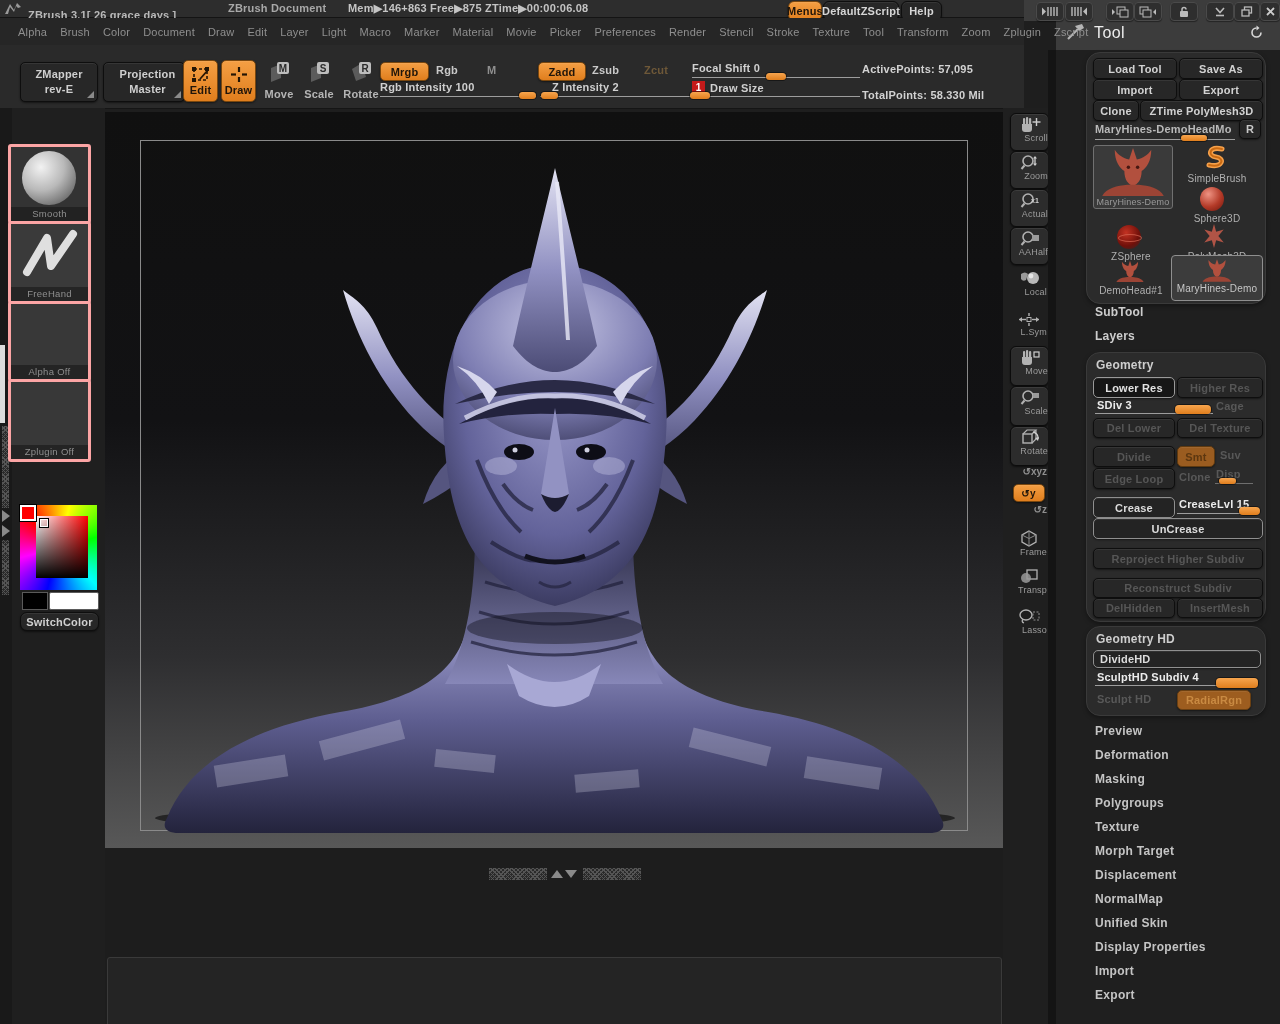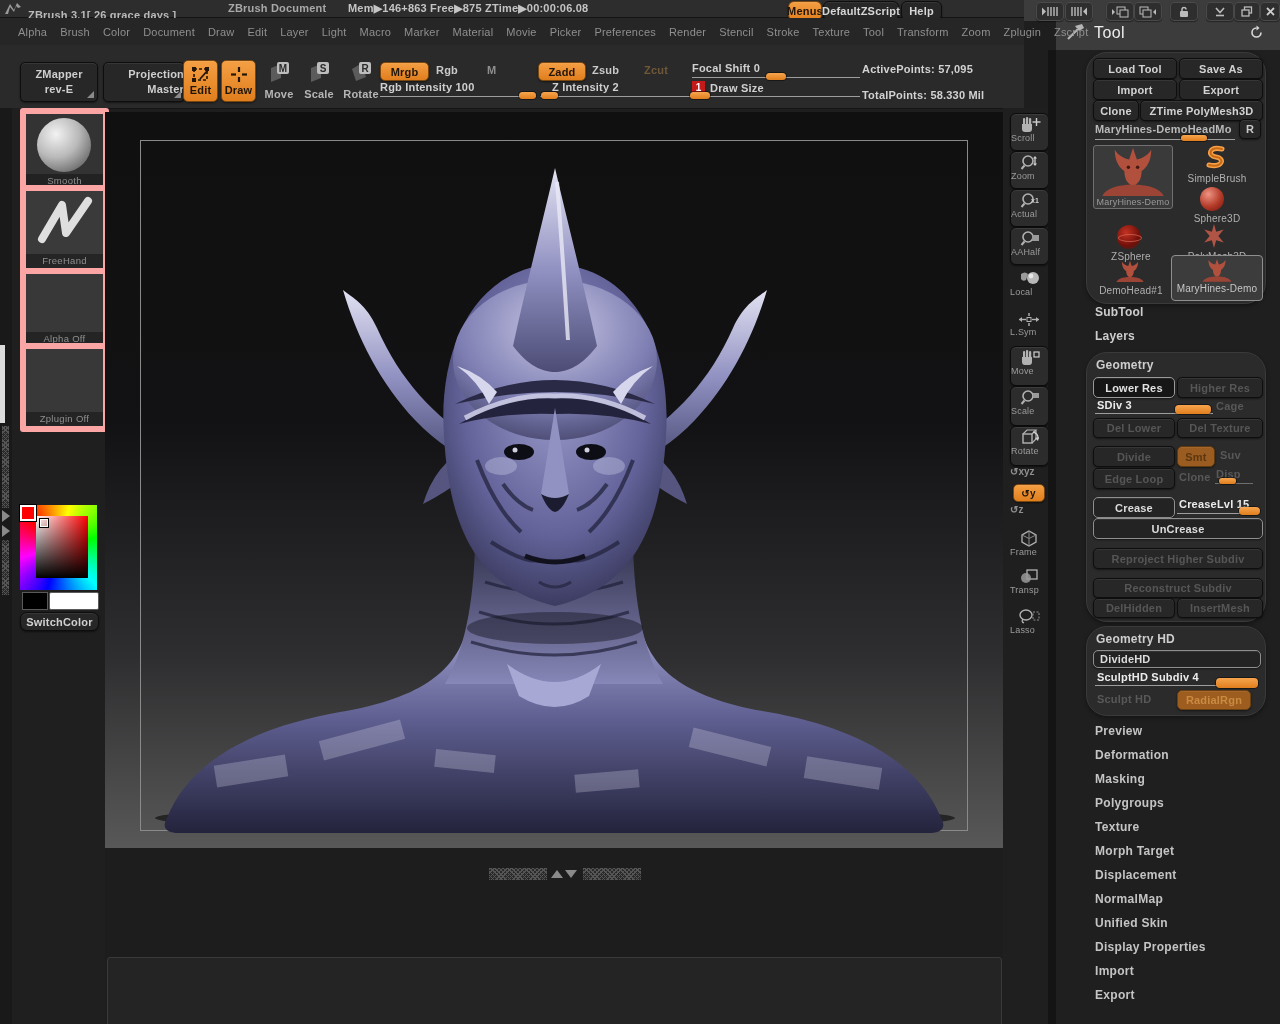--- a/index.html
+++ b/index.html
@@ -21,34 +21,34 @@
        box-shadow:inset 0 1px 0 rgba(255,255,255,.07),0 1px 2px rgba(0,0,0,.5);white-space:nowrap;letter-spacing:.2px;}
   .btn.dis{color:#565656;}
   .btn.lit{border-color:#8f8f8f;color:#dcdcdc;background:#232323;}
   .btn.pressed{background:#161616;border-color:#9a9a9a;color:#e2e2e2;}
   .obtn{background:linear-gradient(#f49f44,#e07e1d);color:#20150a;border-color:#7a470e;}
   .smt{background:#9a5c20;color:#5d3710;border-color:#5f3a10;}
   .radial{background:#9d5d1f;color:#c98a42;border-color:#6b4012;}
   .track{position:absolute;height:1px;background:#9d9d9d;}
   .pill{position:absolute;background:linear-gradient(#f7a54e,#e07e1d);border-radius:4px;box-shadow:0 0 0 1px rgba(0,0,0,.45);}
   
-  .thumb{position:absolute;left:20px;width:77px;background:#333;border:6px solid #fca5a5;border-radius:3px;overflow:hidden;}
+  .thumb{position:absolute;left:8px;width:77px;background:#333;border:3px solid #fca5a5;border-radius:3px;overflow:hidden;margin-top:36px;}
   .thumb .lab{position:absolute;left:0;right:0;bottom:0;height:14px;background:rgba(20,20,20,.55);
               color:#8f8f8f;font-size:9.5px;text-align:center;line-height:14px;letter-spacing:.3px;}
   
-  .rsbtn{position:absolute;left:7px;width:37px;text-align:left;color:#9b9b9b;}
+  .rsbtn{position:absolute;left:7px;width:37px;text-align:right;color:#9b9b9b;}
   .rsbtn .ic{height:19px;display:flex;align-items:flex-end;justify-content:center;}
   .rsbtn .lb{font-size:9px;letter-spacing:.2px;margin-top:0;}
   .rsbtn.boxed{background:#2c2c2c;border:1px solid #0c0c0c;border-radius:6px;
                box-shadow:inset 0 1px 0 rgba(255,255,255,.08),0 1px 2px rgba(0,0,0,.55);}
   
   .wbtn{position:absolute;top:2px;height:17px;background:#2e2e2e;border:1px solid #4a4a4a;border-radius:4px;
         display:flex;align-items:center;justify-content:center;box-shadow:0 1px 1px rgba(0,0,0,.4);}
   
-  .group{position:absolute;background:#2b2b2b;border:1px solid #3a3a3a;border-radius:21px;
+  .group{position:absolute;background:#2b2b2b;border:1px solid #3a3a3a;border-radius:14px;
          box-shadow:0 2px 4px rgba(0,0,0,.35);}
   .sechead{font-weight:bold;font-size:12px;color:#cdcdcd;letter-spacing:.2px;white-space:nowrap;}
   .section-row{height:24px;line-height:24px;}
   .section-row span{font-weight:bold;font-size:12px;color:#c4c4c4;letter-spacing:.3px;}
   .thumb-label{font-size:9px;color:#9a9a9a;text-align:center;letter-spacing:.2px;white-space:nowrap;overflow:hidden;}
   .hatch{background-color:#2a2a2a;background-image:repeating-linear-gradient(45deg,#555 0 1px,transparent 1px 3px),
          repeating-linear-gradient(-45deg,#555 0 1px,transparent 1px 3px);}
   .tri-up{width:0;height:0;border-left:6px solid transparent;border-right:6px solid transparent;border-bottom:8px solid #8a8a8a;}
   .tri-down{width:0;height:0;border-left:6px solid transparent;border-right:6px solid transparent;border-top:8px solid #8a8a8a;}
 </style>
@@ -169,21 +169,21 @@
       <span>Zplugin</span>
       <span>Zscript</span>
     </div>
 
   <div class="abs toolbar">
     <div class="btn" style="left:20px;top:17px;width:76px;height:38px;flex-direction:column;line-height:15px;color:#cfcfcf">
       <span>ZMapper</span>
       <span>rev-E</span>
       <i class="abs" style="right:3px;bottom:3px;border-left:7px solid transparent;border-bottom:7px solid #8a8a8a;width:0;height:0"></i>
     </div>
-    <div class="btn" style="left:103px;top:17px;width:73px;height:38px;flex-direction:column;line-height:15px;color:#cfcfcf;align-items:flex-end;padding-left:7px">
+    <div class="btn" style="left:103px;top:17px;width:73px;height:38px;flex-direction:column;line-height:15px;color:#cfcfcf;align-items:center;padding-left:7px">
       <span>Projection</span>
       <span>Master</span>
       <i class="abs" style="right:3px;bottom:3px;border-left:7px solid transparent;border-bottom:7px solid #8a8a8a;width:0;height:0"></i>
     </div>
 
     <div class="btn obtn" style="left:183px;top:15px;width:33px;height:40px;flex-direction:column">
       <svg width="20" height="18" viewBox="0 0 20 18">
         <rect x="3" y="3" width="13" height="11" fill="none" stroke="#241504" stroke-width="1.6" stroke-dasharray="3 2"></rect>
         <rect x="1" y="1" width="4" height="4" fill="#241504"></rect>
           <rect x="14" y="1" width="4" height="4" fill="#241504"></rect>

